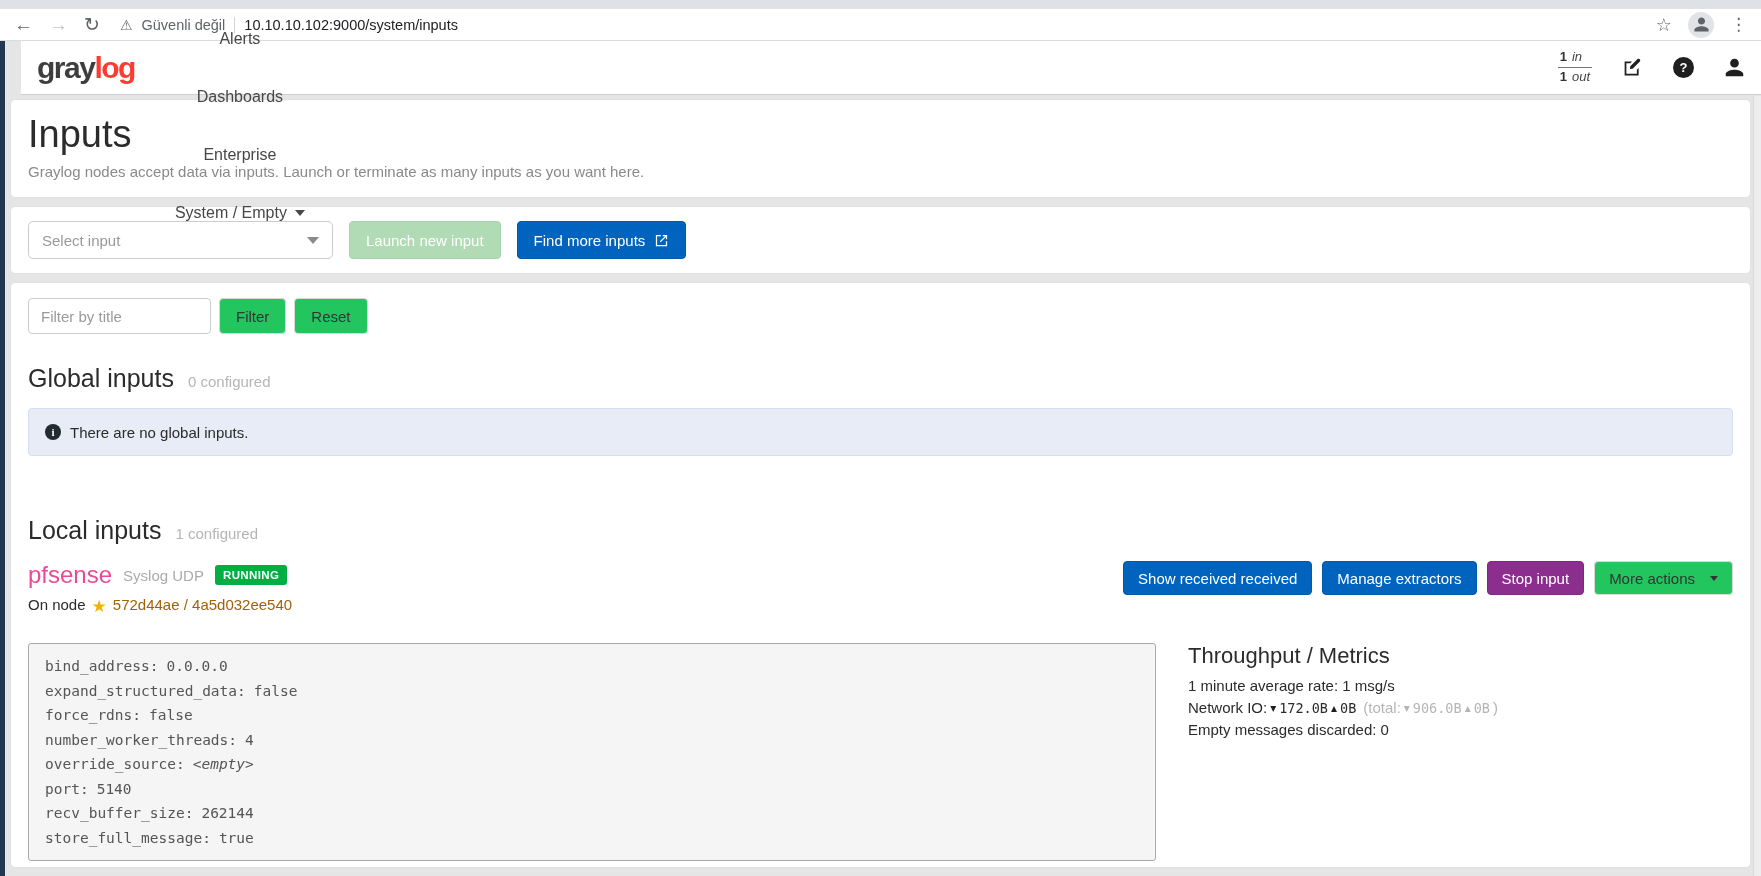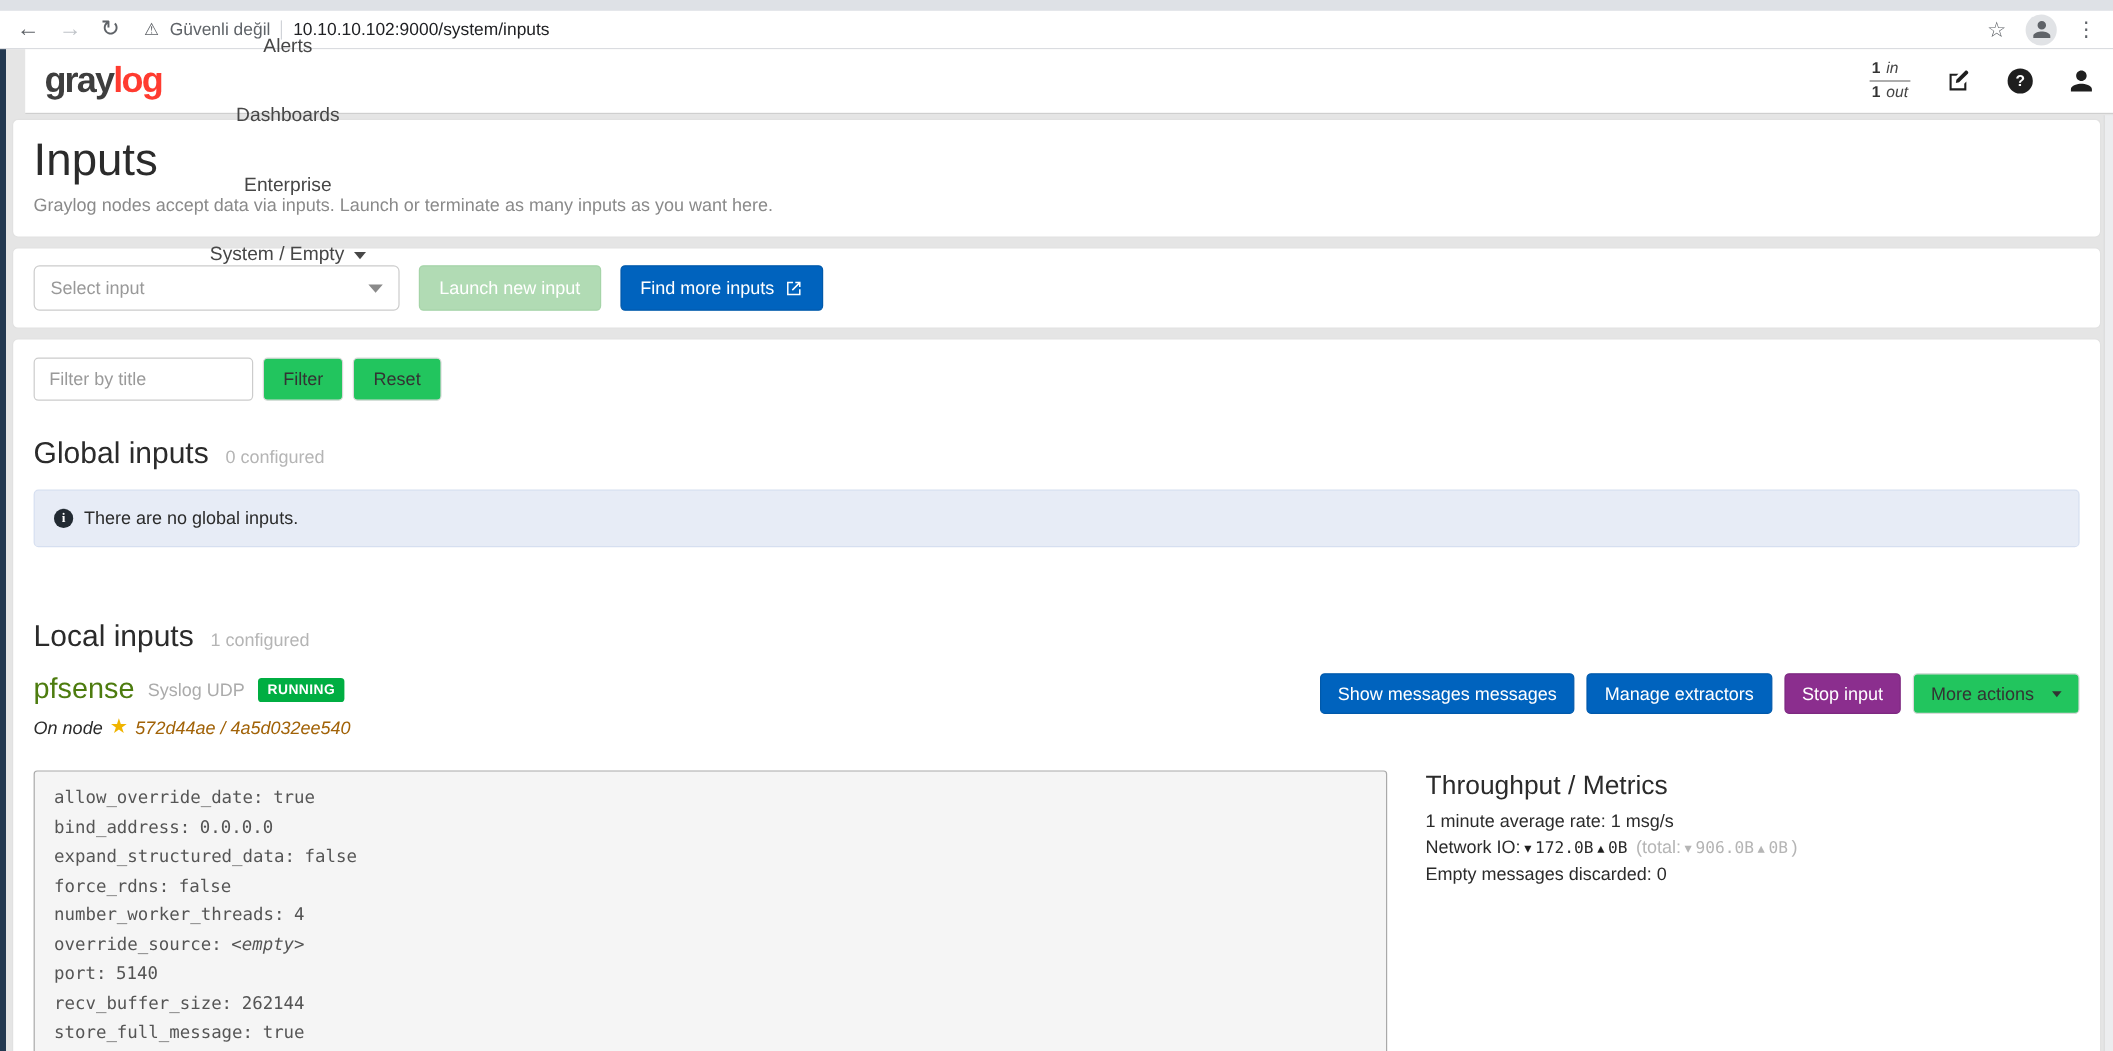--- a/index.html
+++ b/index.html
@@ -106,27 +106,27 @@
   .info-ic {
     width:16px; height:16px; border-radius:50%; background:#222a32; color:#fff;
     font-size:11px; font-weight:700; display:flex; align-items:center; justify-content:center;
     font-family:"Liberation Serif","DejaVu Serif",serif;
   }
 
   .local-head { margin-top:60px; }
 
   .input-head { display:flex; justify-content:space-between; align-items:flex-start; margin-top:16px; }
   .input-title-row { display:flex; align-items:center; gap:11px; }
-  .input-name { font-size:24px; color:#4d7c0f; }
+  .input-name { font-size:24px; color:#ec4899; }
   .input-type { font-size:15px; color:#ababab; }
   .badge-running {
     background:#00ae42; color:#fff; font-size:11.5px; font-weight:700; letter-spacing:.4px;
     padding:4px 8px; border-radius:3px;
   }
-  .node-line { margin-top:7px; font-size:15px; display:flex; align-items:flex-end; gap:6px;font-style:italic; }
+  .node-line { margin-top:7px; font-size:15px; display:flex; align-items:flex-start; gap:6px; }
   .node-star { color:#f0b400; font-size:17px; }
   .node-link { color:#a16207; cursor:pointer; }
   .input-actions { display:flex; gap:10px; }
   .caret-sm {
     width:0; height:0; border-left:4px solid transparent; border-right:4px solid transparent;
     border-top:5px solid #333; display:inline-block; margin-left:6px;
   }
 
   .input-body { display:flex; gap:32px; margin-top:26px; }
   .config-well {
@@ -266,33 +266,32 @@
           <span class="input-type">Syslog UDP</span>
           <span class="badge-running">RUNNING</span>
         </div>
         <div class="node-line">
           <span>On node</span>
           <span class="node-star">★</span>
           <span class="node-link">572d44ae / 4a5d032ee540</span>
         </div>
       </div>
       <div class="input-actions">
-        <button class="btn btn-primary btn-sm">Show messages messages</button>
+        <button class="btn btn-primary btn-sm">Show received received</button>
         <button class="btn btn-primary btn-sm">Manage extractors</button>
         <button class="btn btn-stop btn-sm">Stop input</button>
         <button class="btn btn-default btn-sm">
           <span>More actions</span>
           <span class="caret-sm"></span>
         </button>
       </div>
     </div>
 
     <div class="input-body">
       <div class="config-well">
-        <div class="cfg-row"><span class="k">allow_override_date:</span><span class="v">true</span></div>
         <div class="cfg-row"><span class="k">bind_address:</span><span class="v">0.0.0.0</span></div>
         <div class="cfg-row"><span class="k">expand_structured_data:</span><span class="v">false</span></div>
         <div class="cfg-row"><span class="k">force_rdns:</span><span class="v">false</span></div>
         <div class="cfg-row"><span class="k">number_worker_threads:</span><span class="v">4</span></div>
         <div class="cfg-row"><span class="k">override_source:</span><span class="v italic">&lt;empty&gt;</span></div>
         <div class="cfg-row"><span class="k">port:</span><span class="v">5140</span></div>
         <div class="cfg-row"><span class="k">recv_buffer_size:</span><span class="v">262144</span></div>
         <div class="cfg-row"><span class="k">store_full_message:</span><span class="v">true</span></div>
       </div>
 

